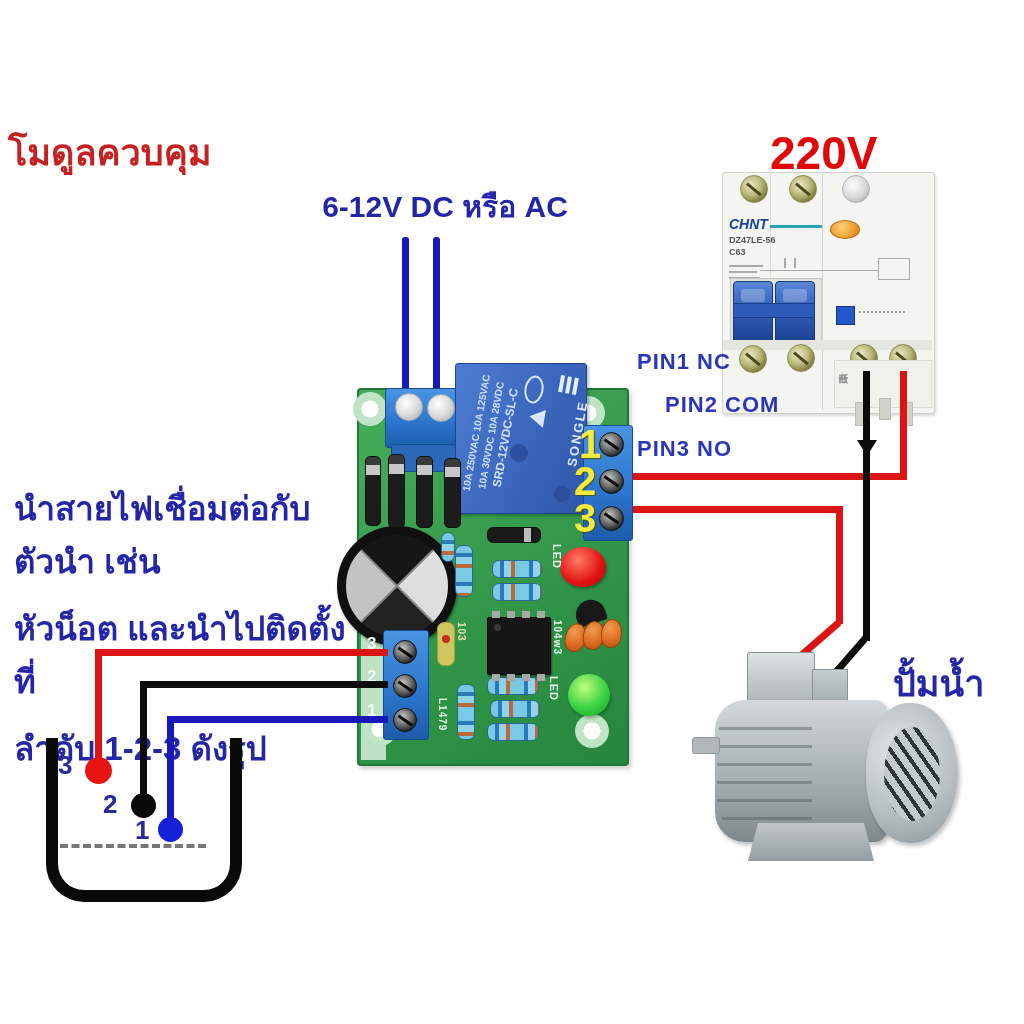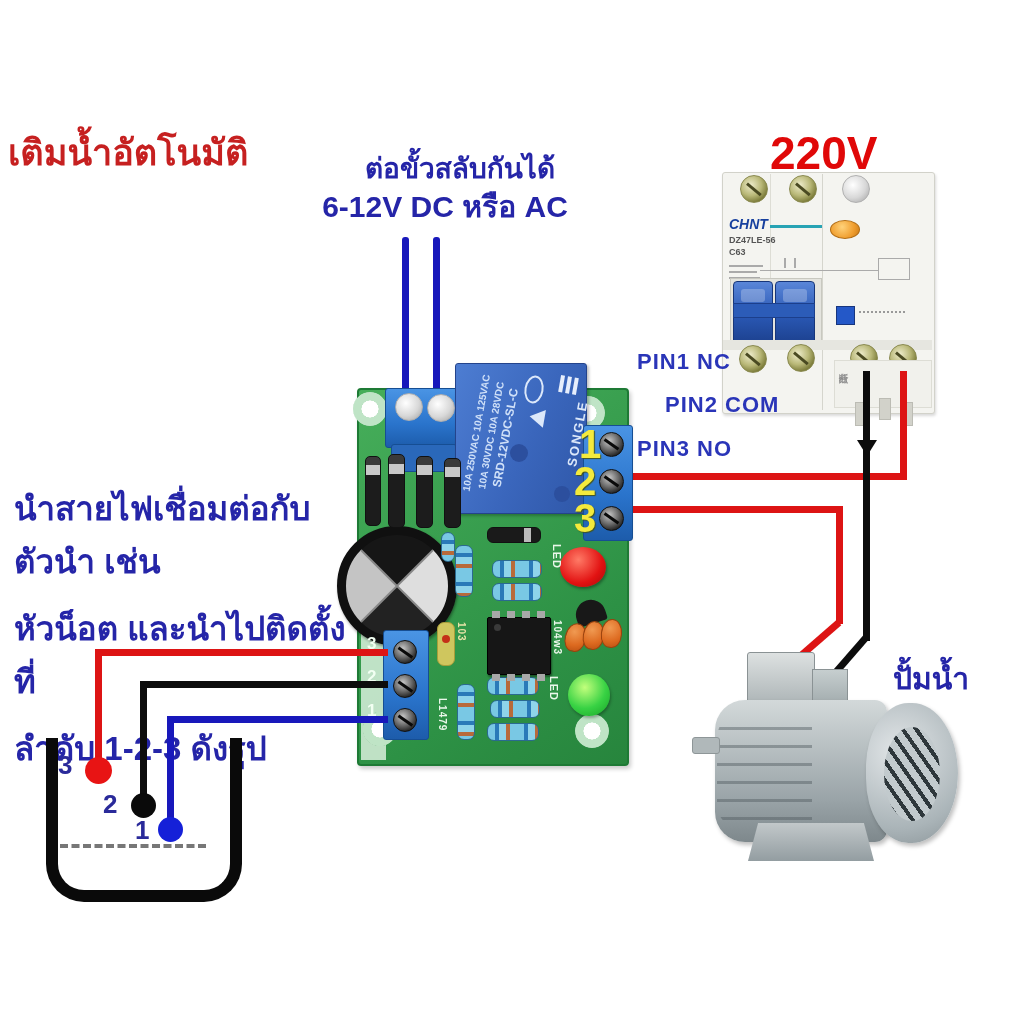--- a/index.html
+++ b/index.html
@@ -5,21 +5,21 @@
   html,body{margin:0;padding:0;background:#ffffff;}
   #canvas{position:relative;width:1024px;height:1024px;background:#ffffff;overflow:hidden;
           font-family:"Liberation Sans","DejaVu Sans",sans-serif;}
   .abs{position:absolute;}
   
   .title-red{color:#c62020;font-weight:bold;font-size:36px;line-height:50px;}
   .navy{color:#2525a8;}
   .blue-note{color:#2525a8;font-size:33px;font-weight:bold;}
   .pin-label{color:#2a35b8;font-size:22px;font-weight:bold;letter-spacing:1px;}
   .v220{color:#e00808;font-size:46px;font-weight:bold;}
-  .pump-label{color:#2525a8;font-size:30px;font-weight:bold;}
+  .pump-label{color:#2525a8;font-size:36px;font-weight:bold;}
   .probe-num{color:#2a2a9a;font-size:26px;font-weight:bold;}
   
   .wire{position:absolute;}
   .w-red{background:#dd1414;}
   .w-black{background:#0c0c0c;}
   .w-blue{background:#1818bb;}
   .dot{position:absolute;border-radius:50%;}
   
   .brk-body{position:absolute;background:#f4f4f0;border:1px solid #d2d2ca;border-radius:3px;box-shadow:1px 2px 3px rgba(0,0,0,.15);}
   .screw{position:absolute;border-radius:50%;background:radial-gradient(circle at 38% 35%,#eeeccb,#b9b878 45%,#7c7c3a 75%,#5e5e28);border:1px solid #8a8a50;}
@@ -44,24 +44,23 @@
        background:radial-gradient(circle at 38% 30%,#f09a52,#dd6a20 60%,#b84e10);border:1px solid #9a420e;}
   .relay-line{font-size:10px;font-weight:bold;color:#cfe0f8;line-height:15px;white-space:nowrap;text-align:center;}
   .gray-line{position:absolute;background:#aaa;}
 </style>
 </head>
 <body>
 
 <div id="canvas">
 
   <div class="abs title-red" style="left:8px;top:128px;">
-    <div>เติมน้ำอัตโนมัติ</div>
-  </div>
-
-  <div class="abs navy" style="left:320px;top:146px;width:280px;text-align:center;font-size:28px;font-weight:bold;">ต่อขั้วสลับกันได้</div>
+    <div>โมดูลควบคุม</div>
+  </div>
+
   <div class="abs navy" style="left:295px;top:183px;width:300px;text-align:center;font-size:30px;font-weight:bold;">6-12V DC  หรือ AC</div>
 
   <div class="abs v220" style="left:770px;top:126px;">220V</div>
 
   <div class="wire w-blue" style="left:402px;top:237px;width:7px;height:162px;border-radius:3px;"></div>
   <div class="wire w-blue" style="left:433px;top:237px;width:7px;height:162px;border-radius:3px;"></div>
 
   <div class="abs" style="left:722px;top:170px;width:211px;height:262px;">
     <div class="brk-body" style="left:0;top:2px;width:211px;height:240px;"></div>
     <div class="abs" style="left:48px;top:4px;width:1px;height:170px;background:#ddddd5;"></div>

